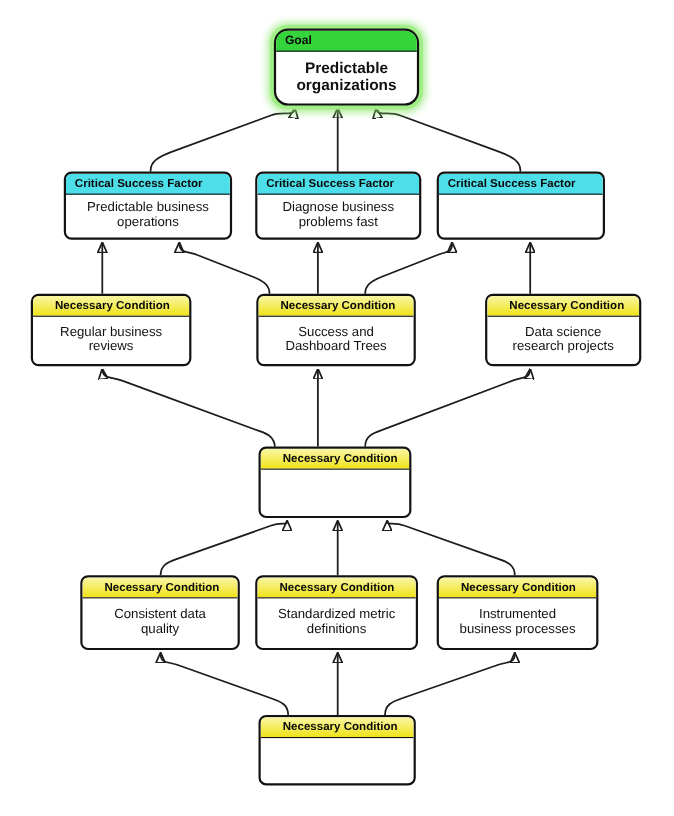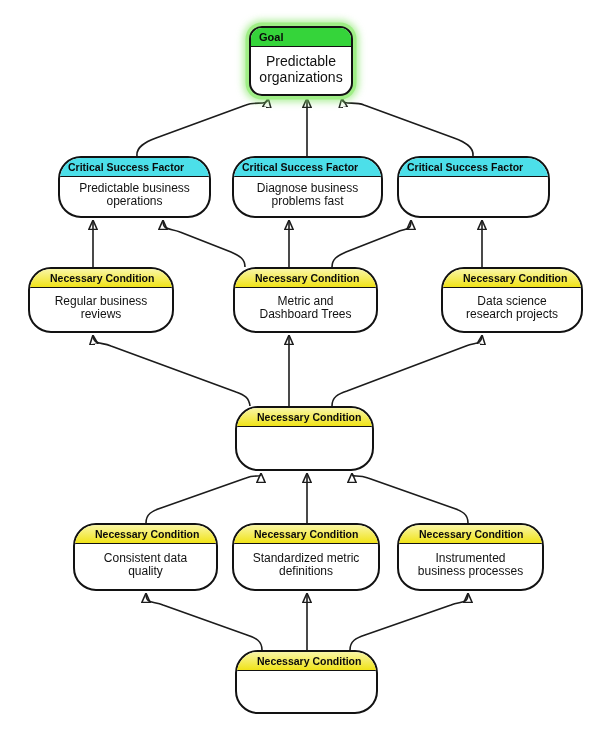--- a/index.html
+++ b/index.html
@@ -1,33 +1,33 @@
 <!DOCTYPE html>
 <html><head>
 <meta charset="utf-8">
 <style>
   html,body{margin:0;padding:0;background:#ffffff;}
   body{width:613px;height:742px;position:relative;font-family:"Liberation Sans","DejaVu Sans",sans-serif;color:#111;}
   #canvas{position:absolute;inset:0;width:613px;height:742px;}
   svg.edges{position:absolute;top:0;left:0;width:613px;height:742px;pointer-events:none;}
   svg.edges path{fill:none;stroke:#1c1c1c;stroke-width:1.6;}
-  .node{position:absolute;background:#ffffff;border:2.2px solid #121212;border-radius:23px;
+  .node{position:absolute;background:#ffffff;border:2.2px solid #121212;border-radius:7px;
         display:flex;flex-direction:column;overflow:hidden;box-sizing:border-box;}
   .node .hdr{font-weight:bold;font-size:10.5px;line-height:1;padding:4px 4px 3px 8px;
              border-bottom:1.6px solid #121212;white-space:nowrap;color:#0a0a0a;}
   .node .body{flex:1;display:flex;align-items:center;justify-content:center;text-align:center;
               font-size:12px;line-height:1.14;white-space:pre-line;padding:1px 3px 3px;}
   .node.goal{border-radius:13px;
              box-shadow:0 0 0 3.5px #9fee86, 0 0 7px 6px rgba(137,230,108,.65);}
   .node.goal .hdr{background:#35d43a;font-size:11px;}
-  .node.goal .body{font-size:14px;}
+  .node.goal .body{font-size:14px;font-weight:bold;}
   .node.csf .hdr{background:#4cdfe9;}
   .node.nc  .hdr{background:linear-gradient(#f9f6a6,#f0e318);padding-left:20px;}
   
-  .n-goal       {left:249px;top:26px; width:104px;height:70px;}
+  .n-goal       {left:249px;top:26px; width:132px;height:70px;}
   .n-csf1       {left:58px; top:156px;width:153px;height:62px;}
   .n-csf2       {left:232px;top:156px;width:151px;height:62px;}
   .n-csf3       {left:397px;top:156px;width:153px;height:62px;}
   .n-reviews    {left:28px; top:267px;width:146px;height:66px;}
   .n-trees      {left:233px;top:267px;width:145px;height:66px;}
   .n-research   {left:441px;top:267px;width:142px;height:66px;}
   .n-metrics    {left:235px;top:406px;width:139px;height:65px;}
   .n-quality    {left:73px; top:523px;width:145px;height:68px;}
   .n-definitions{left:232px;top:523px;width:148px;height:68px;}
   .n-processes  {left:397px;top:523px;width:147px;height:68px;}
@@ -86,21 +86,21 @@
   </div>
 
   <div class="node nc n-reviews">
     <div class="hdr">Necessary Condition</div>
     <div class="body">Regular business
 reviews</div>
   </div>
 
   <div class="node nc n-trees">
     <div class="hdr">Necessary Condition</div>
-    <div class="body">Metric and
+    <div class="body">Success and
 Dashboard Trees</div>
   </div>
 
   <div class="node nc n-research">
     <div class="hdr">Necessary Condition</div>
     <div class="body">Data science
 research projects</div>
   </div>
 
   <div class="node nc n-metrics">

